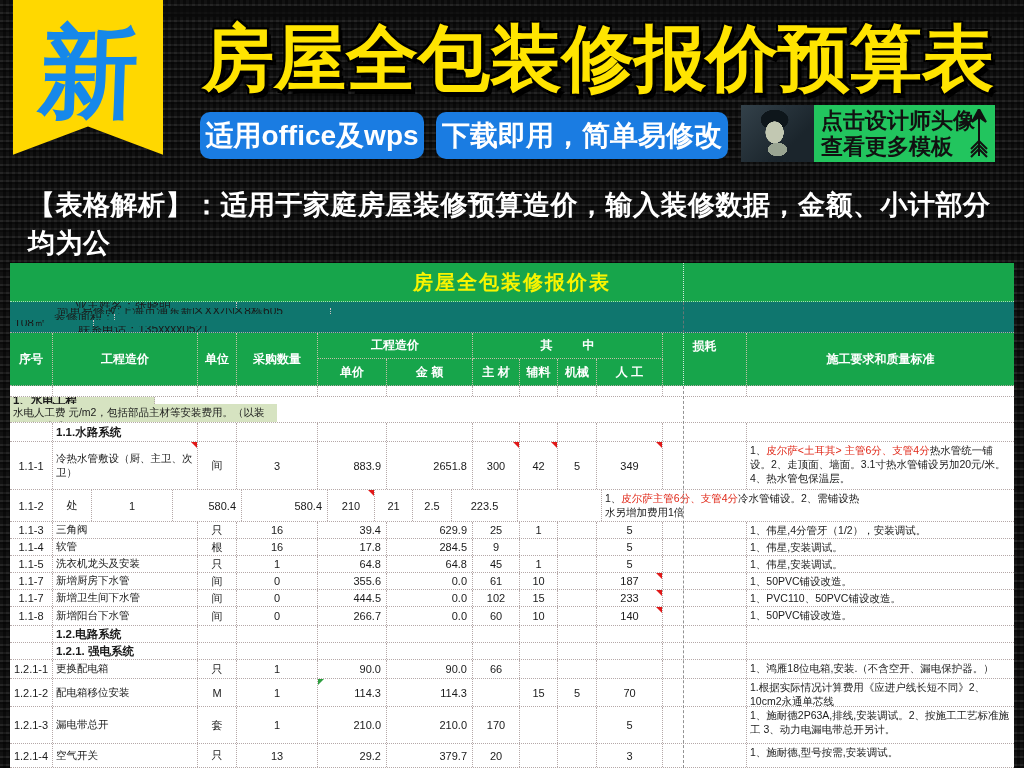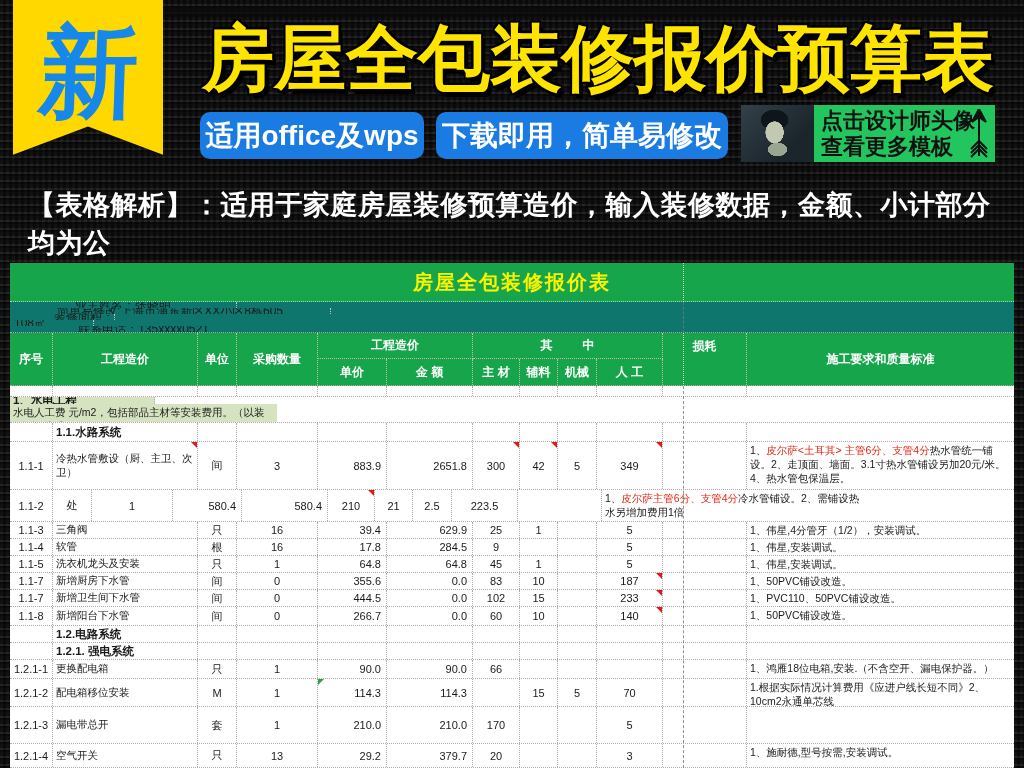--- a/index.html
+++ b/index.html
@@ -275,21 +275,21 @@
         <div class="tcell c10"></div>
         <div class="tcell c11"><span class="blk">1、伟星,安装调试。</span></div>
       </div>
       <div class="trow item" style="height: 17px;">
         <div class="tcell c0">1.1-7</div>
         <div class="tcell c1">新增厨房下水管</div>
         <div class="tcell c2">间</div>
         <div class="tcell c3">0</div>
         <div class="tcell c4">355.6</div>
         <div class="tcell c5">0.0</div>
-        <div class="tcell c6">83</div>
+        <div class="tcell c6">61</div>
         <div class="tcell c7">10</div>
         <div class="tcell c8"></div>
         <div class="tcell c9">187<i class="mark-red"></i></div>
         <div class="tcell c10"></div>
         <div class="tcell c11"><span class="blk">1、50PVC铺设改造。</span></div>
       </div>
       <div class="trow item" style="height: 17px;">
         <div class="tcell c0">1.1-7</div>
         <div class="tcell c1">新增卫生间下水管</div>
         <div class="tcell c2">间</div>
@@ -378,20 +378,21 @@
         <div class="tcell c1">漏电带总开</div>
         <div class="tcell c2">套</div>
         <div class="tcell c3">1</div>
         <div class="tcell c4">210.0</div>
         <div class="tcell c5">210.0</div>
         <div class="tcell c6">170</div>
         <div class="tcell c7"></div>
         <div class="tcell c8"></div>
         <div class="tcell c9">5</div>
         <div class="tcell c10"></div>
+        <div class="tcell c11"><span class="blk">1、施耐德2P63A,排线,安装调试。2、按施工工艺标准施工 3、动力电漏电带总开另计。</span></div>
       </div>
       <div class="trow item" style="height: 24px;">
         <div class="tcell c0">1.2.1-4</div>
         <div class="tcell c1">空气开关</div>
         <div class="tcell c2">只</div>
         <div class="tcell c3">13</div>
         <div class="tcell c4">29.2</div>
         <div class="tcell c5">379.7</div>
         <div class="tcell c6">20</div>
         <div class="tcell c7"></div>

